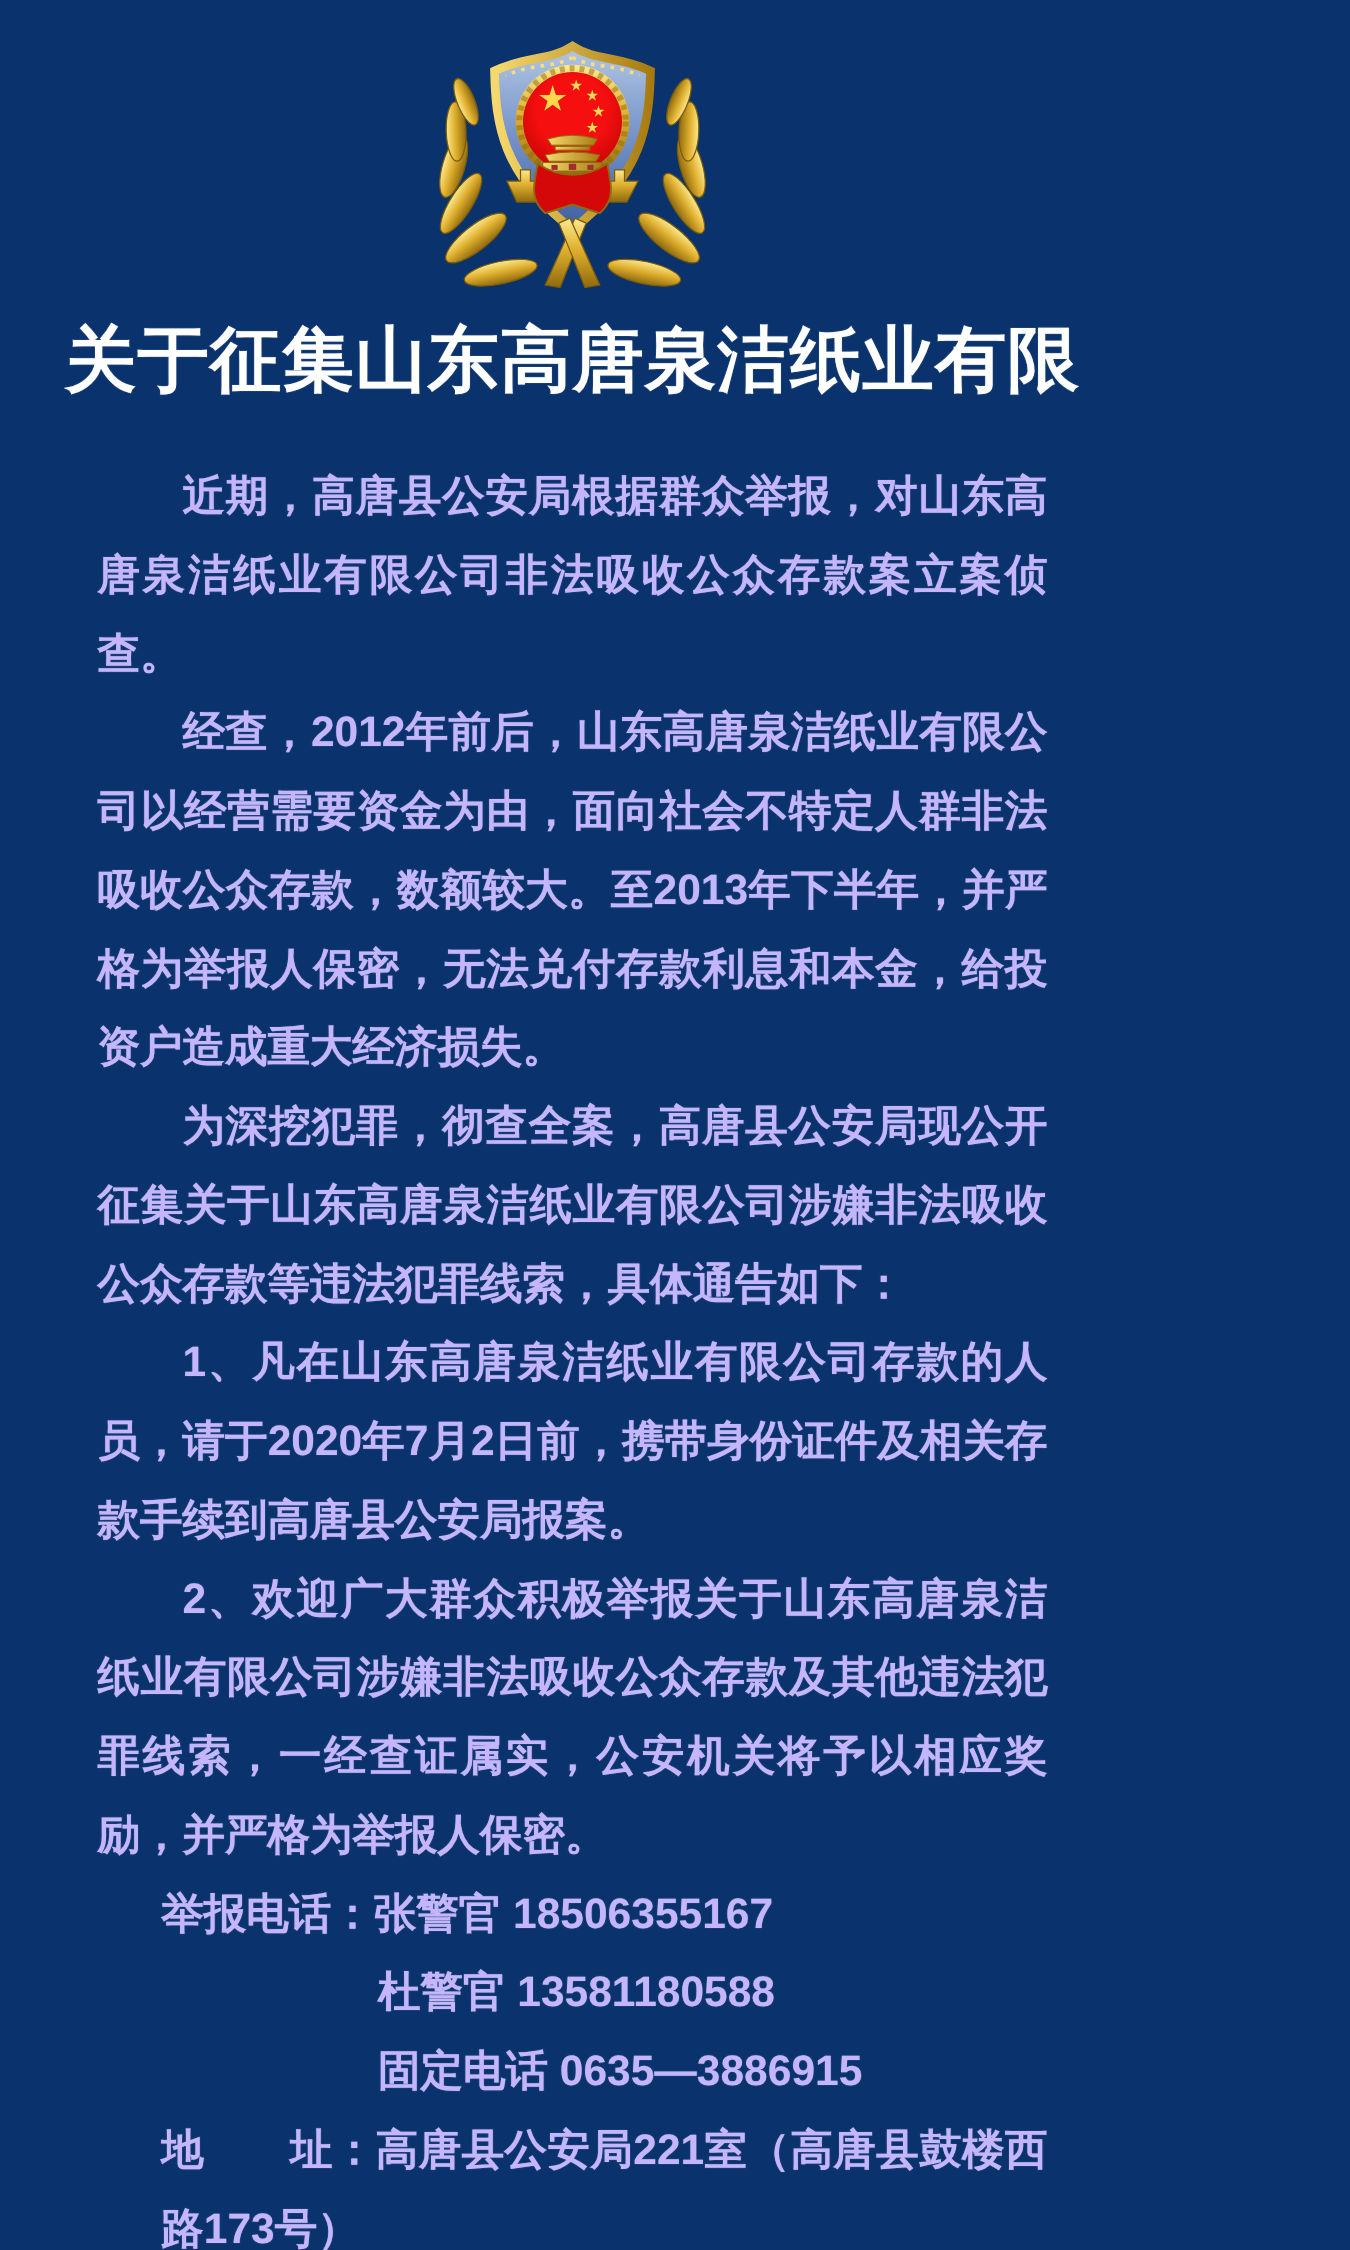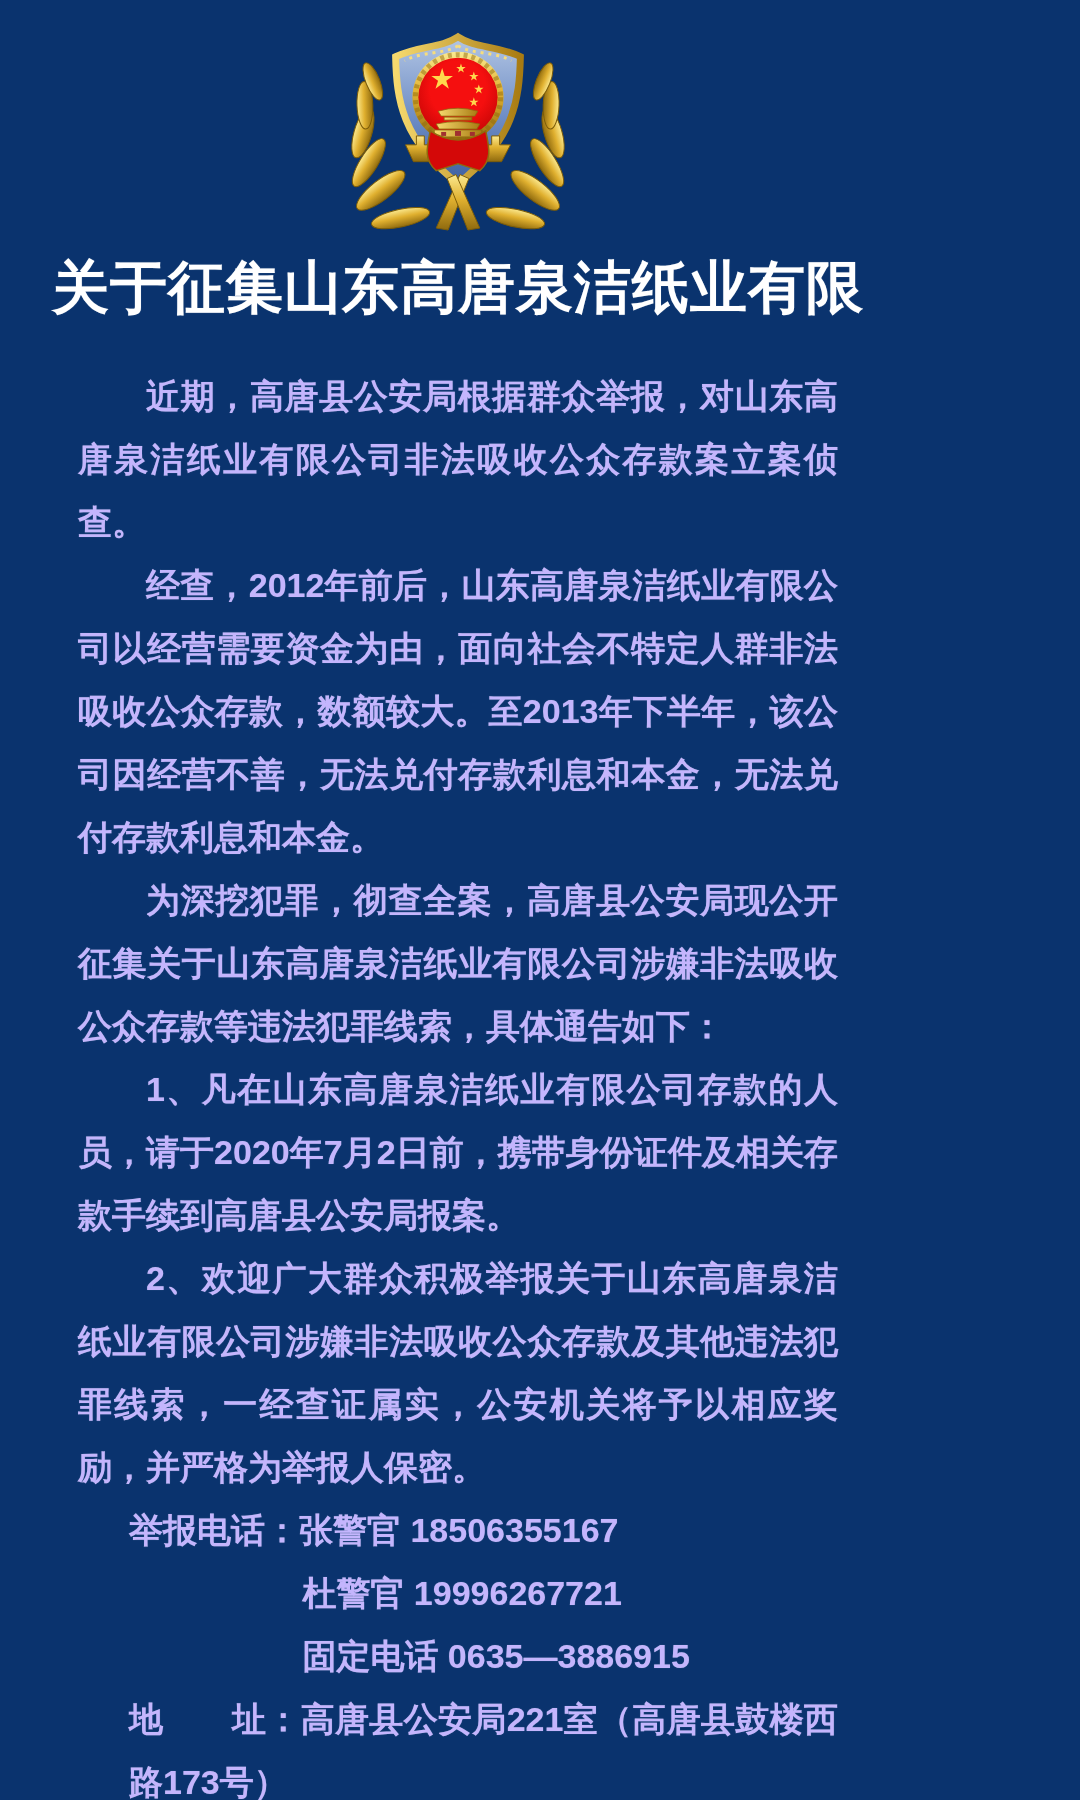--- a/index.html
+++ b/index.html
@@ -130,27 +130,27 @@
       <path d="M142,206 L118,152 L109,156 L130,208 Z" fill="url(#gGold)" stroke="#7c5c08" stroke-width="1"></path>
     </svg>
   </div>
 
   <h1 class="title">
     <span class="title-line">关于征集山东高唐泉洁纸业有限</span>
   </h1>
 
   <div class="body-text">
     <p>近期，高唐县公安局根据群众举报，对山东高唐泉洁纸业有限公司非法吸收公众存款案立案侦查。</p>
-    <p>经查，2012年前后，山东高唐泉洁纸业有限公司以经营需要资金为由，面向社会不特定人群非法吸收公众存款，数额较大。至2013年下半年，该公司因经营不善，无法兑付存款利息和本金，无法兑付存款利息和本金。</p>
+    <p>经查，2012年前后，山东高唐泉洁纸业有限公司以经营需要资金为由，面向社会不特定人群非法吸收公众存款，数额较大。至2013年下半年，并严格为举报人保密，无法兑付存款利息和本金，给投资户造成重大经济损失。</p>
     <p>为深挖犯罪，彻查全案，高唐县公安局现公开征集关于山东高唐泉洁纸业有限公司涉嫌非法吸收公众存款等违法犯罪线索，具体通告如下：</p>
     <p>1、凡在山东高唐泉洁纸业有限公司存款的人员，请于2020年7月2日前，携带身份证件及相关存款手续到高唐县公安局报案。</p>
     <p>2、欢迎广大群众积极举报关于山东高唐泉洁纸业有限公司涉嫌非法吸收公众存款及其他违法犯罪线索，一经查证属实，公安机关将予以相应奖励，并严格为举报人保密。</p>
 
     <div class="contact contact-first">举报电话：张警官 18506355167</div>
-    <div class="contact contact-cont">杜警官 19996267721</div>
+    <div class="contact contact-cont">杜警官 13581180588</div>
     <div class="contact contact-cont">固定电话 0635—3886915</div>
     <div class="contact contact-first">地　　址：高唐县公安局221室（高唐县鼓楼西路173号）</div>
 
     <div class="signature">
       <div>高唐县公安局</div>
       <div>2020年6月2日</div>
     </div>
   </div>
 
 </div>

